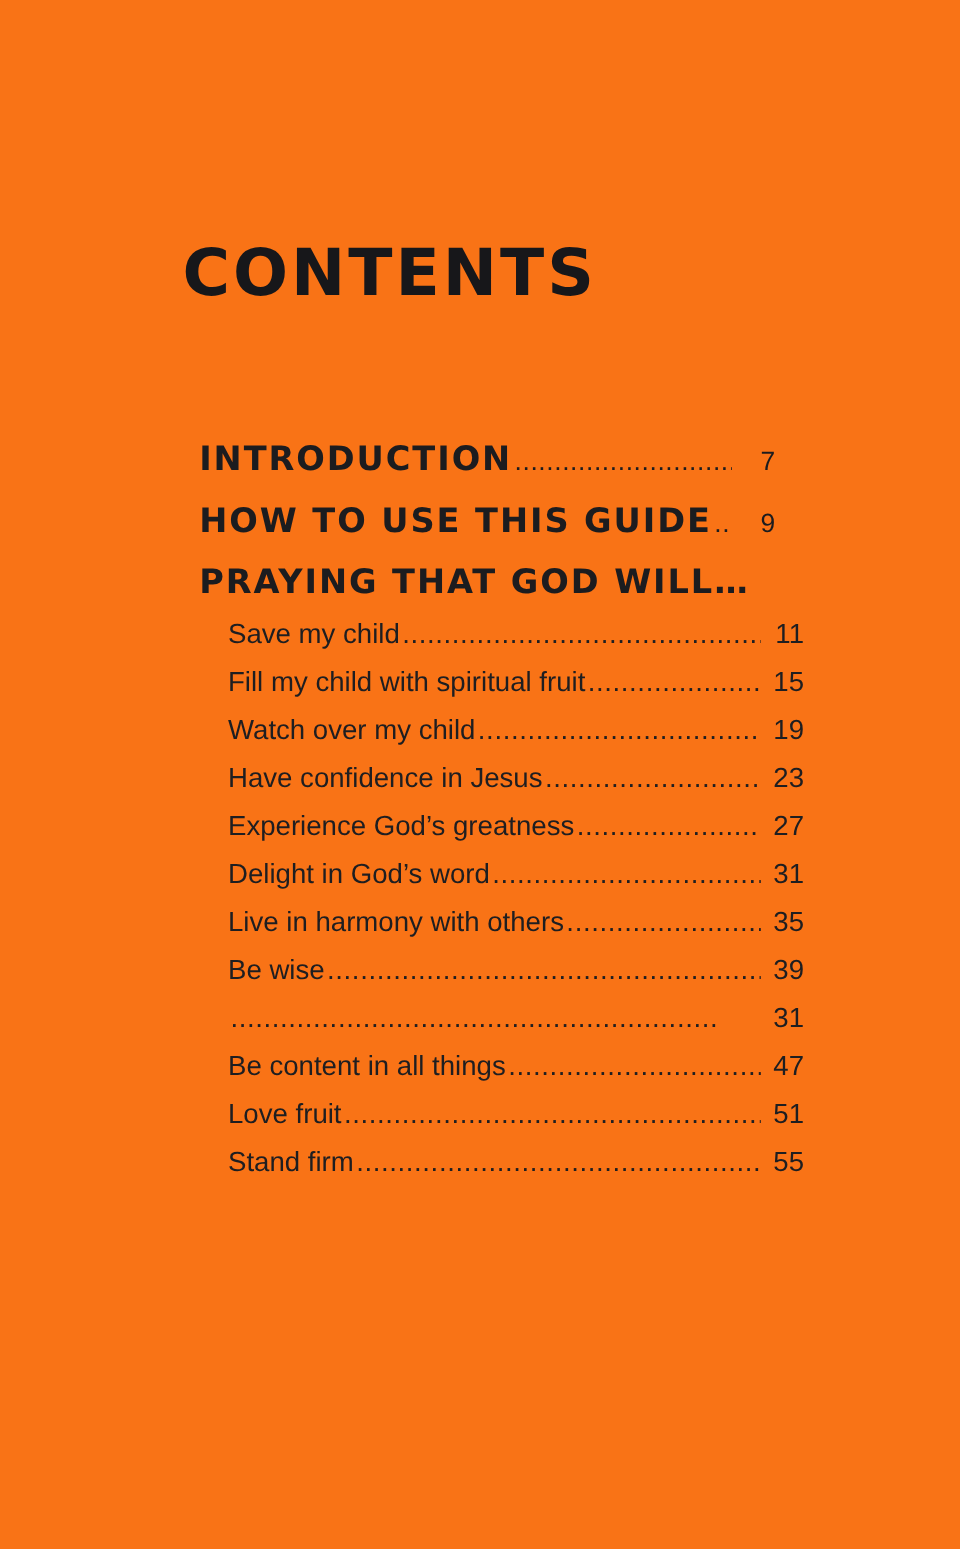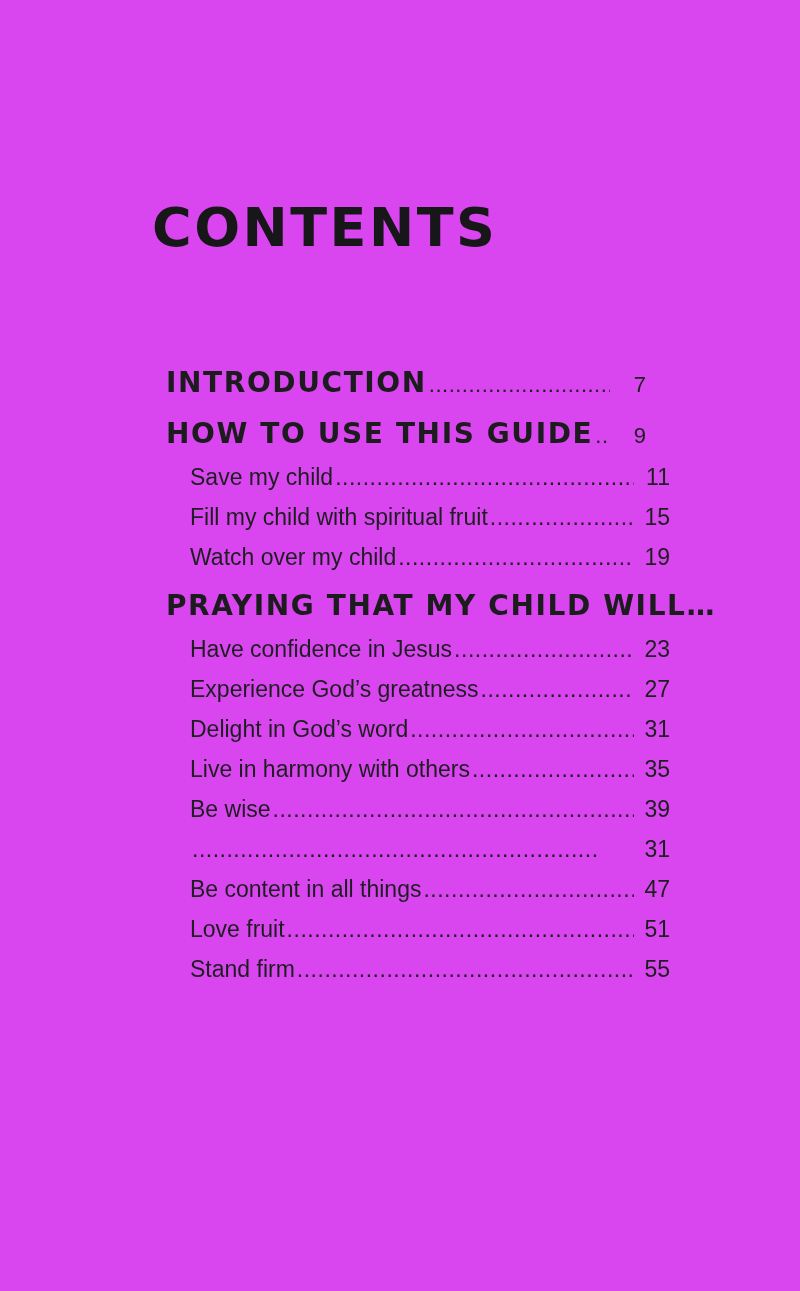--- a/index.html
+++ b/index.html
@@ -11,21 +11,21 @@
     width: 800px;
     height: 1291px;
     font-family: "Liberation Sans", sans-serif;
     color: #1b1b1b;
     position: relative;
     overflow: hidden;
   }
   .page {
     position: absolute;
     inset: 0;
-    background: #d946ef;
+    background: #f97316;
   }
   .page-title {
     position: absolute;
     left: 152px;
     top: 196px;
     font-size: 54px;
     font-weight: bold;
     letter-spacing: 2.5px;
     color: #17171a;
     font-family: "DejaVu Sans", sans-serif;
@@ -116,37 +116,37 @@
       <div class="entry section">
         <span class="label">INTRODUCTION</span>
         <span class="leader">...........................................................</span>
         <span class="page-num">7</span>
       </div>
       <div class="entry section">
         <span class="label">HOW TO USE THIS GUIDE</span>
         <span class="leader">...........................................................</span>
         <span class="page-num">9</span>
       </div>
+      <div class="entry section nonum">
+        <span class="label">PRAYING THAT GOD WILL…</span>
+      </div>
       <div class="entry item">
         <span class="label">Save my child</span>
         <span class="leader">...........................................................</span>
         <span class="page-num">11</span>
       </div>
       <div class="entry item">
         <span class="label">Fill my child with spiritual fruit</span>
         <span class="leader">...........................................................</span>
         <span class="page-num">15</span>
       </div>
       <div class="entry item">
         <span class="label">Watch over my child</span>
         <span class="leader">...........................................................</span>
         <span class="page-num">19</span>
-      </div>
-      <div class="entry section nonum">
-        <span class="label">PRAYING THAT MY CHILD WILL…</span>
       </div>
       <div class="entry item">
         <span class="label">Have confidence in Jesus</span>
         <span class="leader">...........................................................</span>
         <span class="page-num">23</span>
       </div>
       <div class="entry item">
         <span class="label">Experience God’s greatness</span>
         <span class="leader">...........................................................</span>
         <span class="page-num">27</span>

